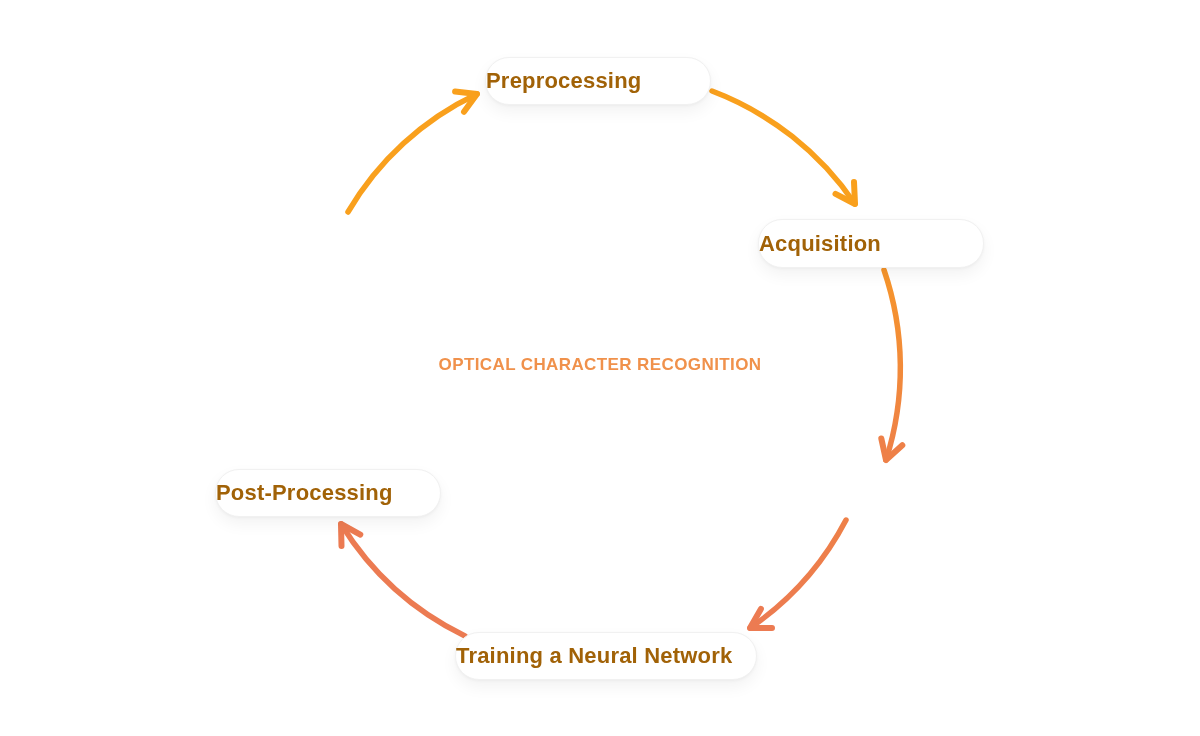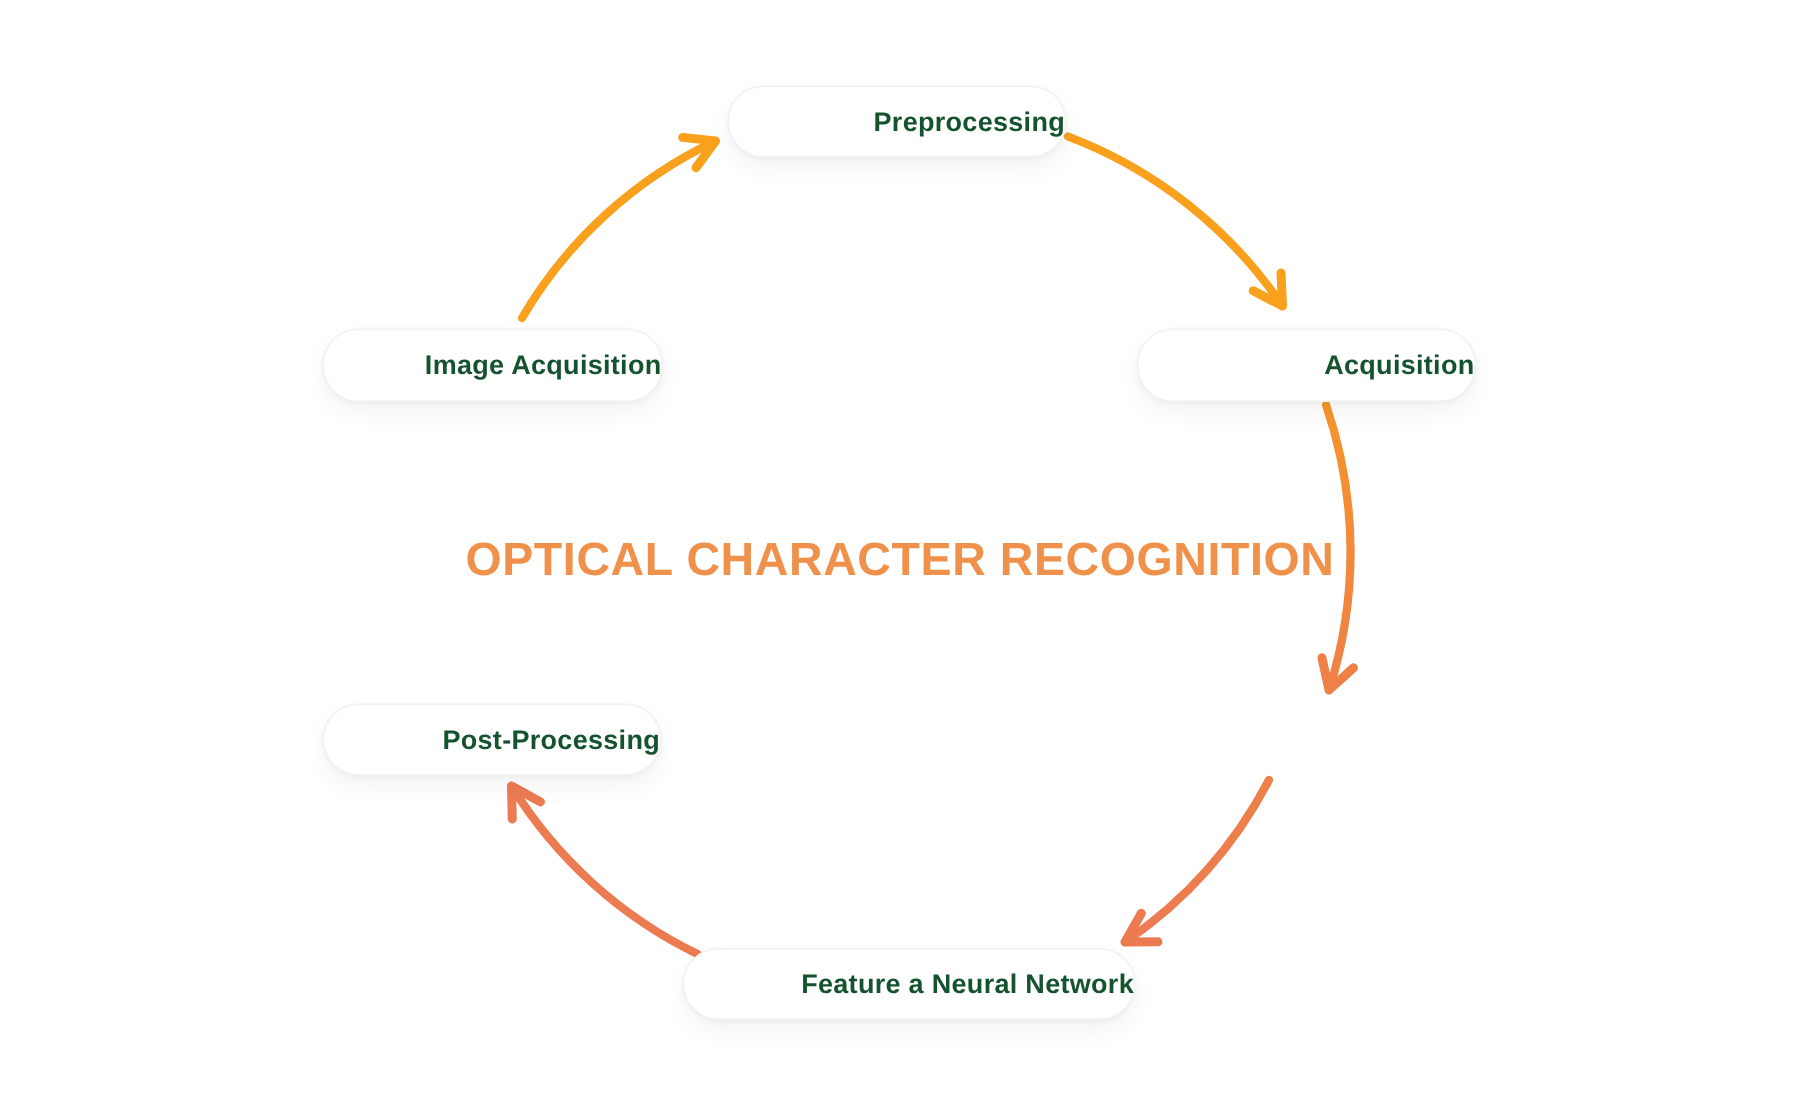--- a/index.html
+++ b/index.html
@@ -19,44 +19,44 @@
     position: absolute;
     left: 0; top: 0;
     width: 1200px;
     height: 736px;
     pointer-events: none;
   }
   .node-pill {
     position: absolute;
     display: flex;
     align-items: center;
-    justify-content: flex-end;
+    justify-content: flex-start;
     background: #ffffff;
     border: 1px solid #f1f1f1;
     border-radius: 24px;
     box-shadow: 0 7px 16px rgba(0,0,0,0.05), 0 1px 3px rgba(0,0,0,0.04);
-    font-size: 18px;
+    font-size: 22px;
     font-weight: 600;
-    color: #14532d;
+    color: #a16207;
     letter-spacing: 0.2px;
     white-space: nowrap;
   }
   .pill-preprocessing      { left: 485px; top:  57px; width: 224px; height: 46px; }
   .pill-segmentation       { left: 758px; top: 219px; width: 224px; height: 47px; }
   .pill-feature-extraction { left: 758px; top: 469px; width: 227px; height: 46px; }
   .pill-training           { left: 455px; top: 632px; width: 300px; height: 46px; }
   .pill-post-processing    { left: 215px; top: 469px; width: 224px; height: 46px; }
   .pill-image-acquisition  { left: 215px; top: 219px; width: 225px; height: 47px; }
   .diagram-title {
     position: absolute;
     left: 0;
     right: 0;
     top: 355px;
     text-align: center;
-    font-size: 31px;
+    font-size: 17px;
     font-weight: 700;
     letter-spacing: 0.4px;
   }
 </style>
 </head>
 <body>
 
 <div class="stage">
 
   <svg class="arrows-layer" viewBox="0 0 1200 736" xmlns="http://www.w3.org/2000/svg" fill="none">
@@ -92,24 +92,21 @@
   <div class="node-pill pill-preprocessing">
     <span>Preprocessing</span>
   </div>
 
   <div class="node-pill pill-segmentation">
     <span>Acquisition</span>
   </div>
 
 
   <div class="node-pill pill-training">
-    <span>Feature a Neural Network</span>
+    <span>Training a Neural Network</span>
   </div>
 
   <div class="node-pill pill-post-processing">
     <span>Post-Processing</span>
   </div>
 
-  <div class="node-pill pill-image-acquisition">
-    <span>Image Acquisition</span>
-  </div>
 
 </div>
 
 </body></html>

